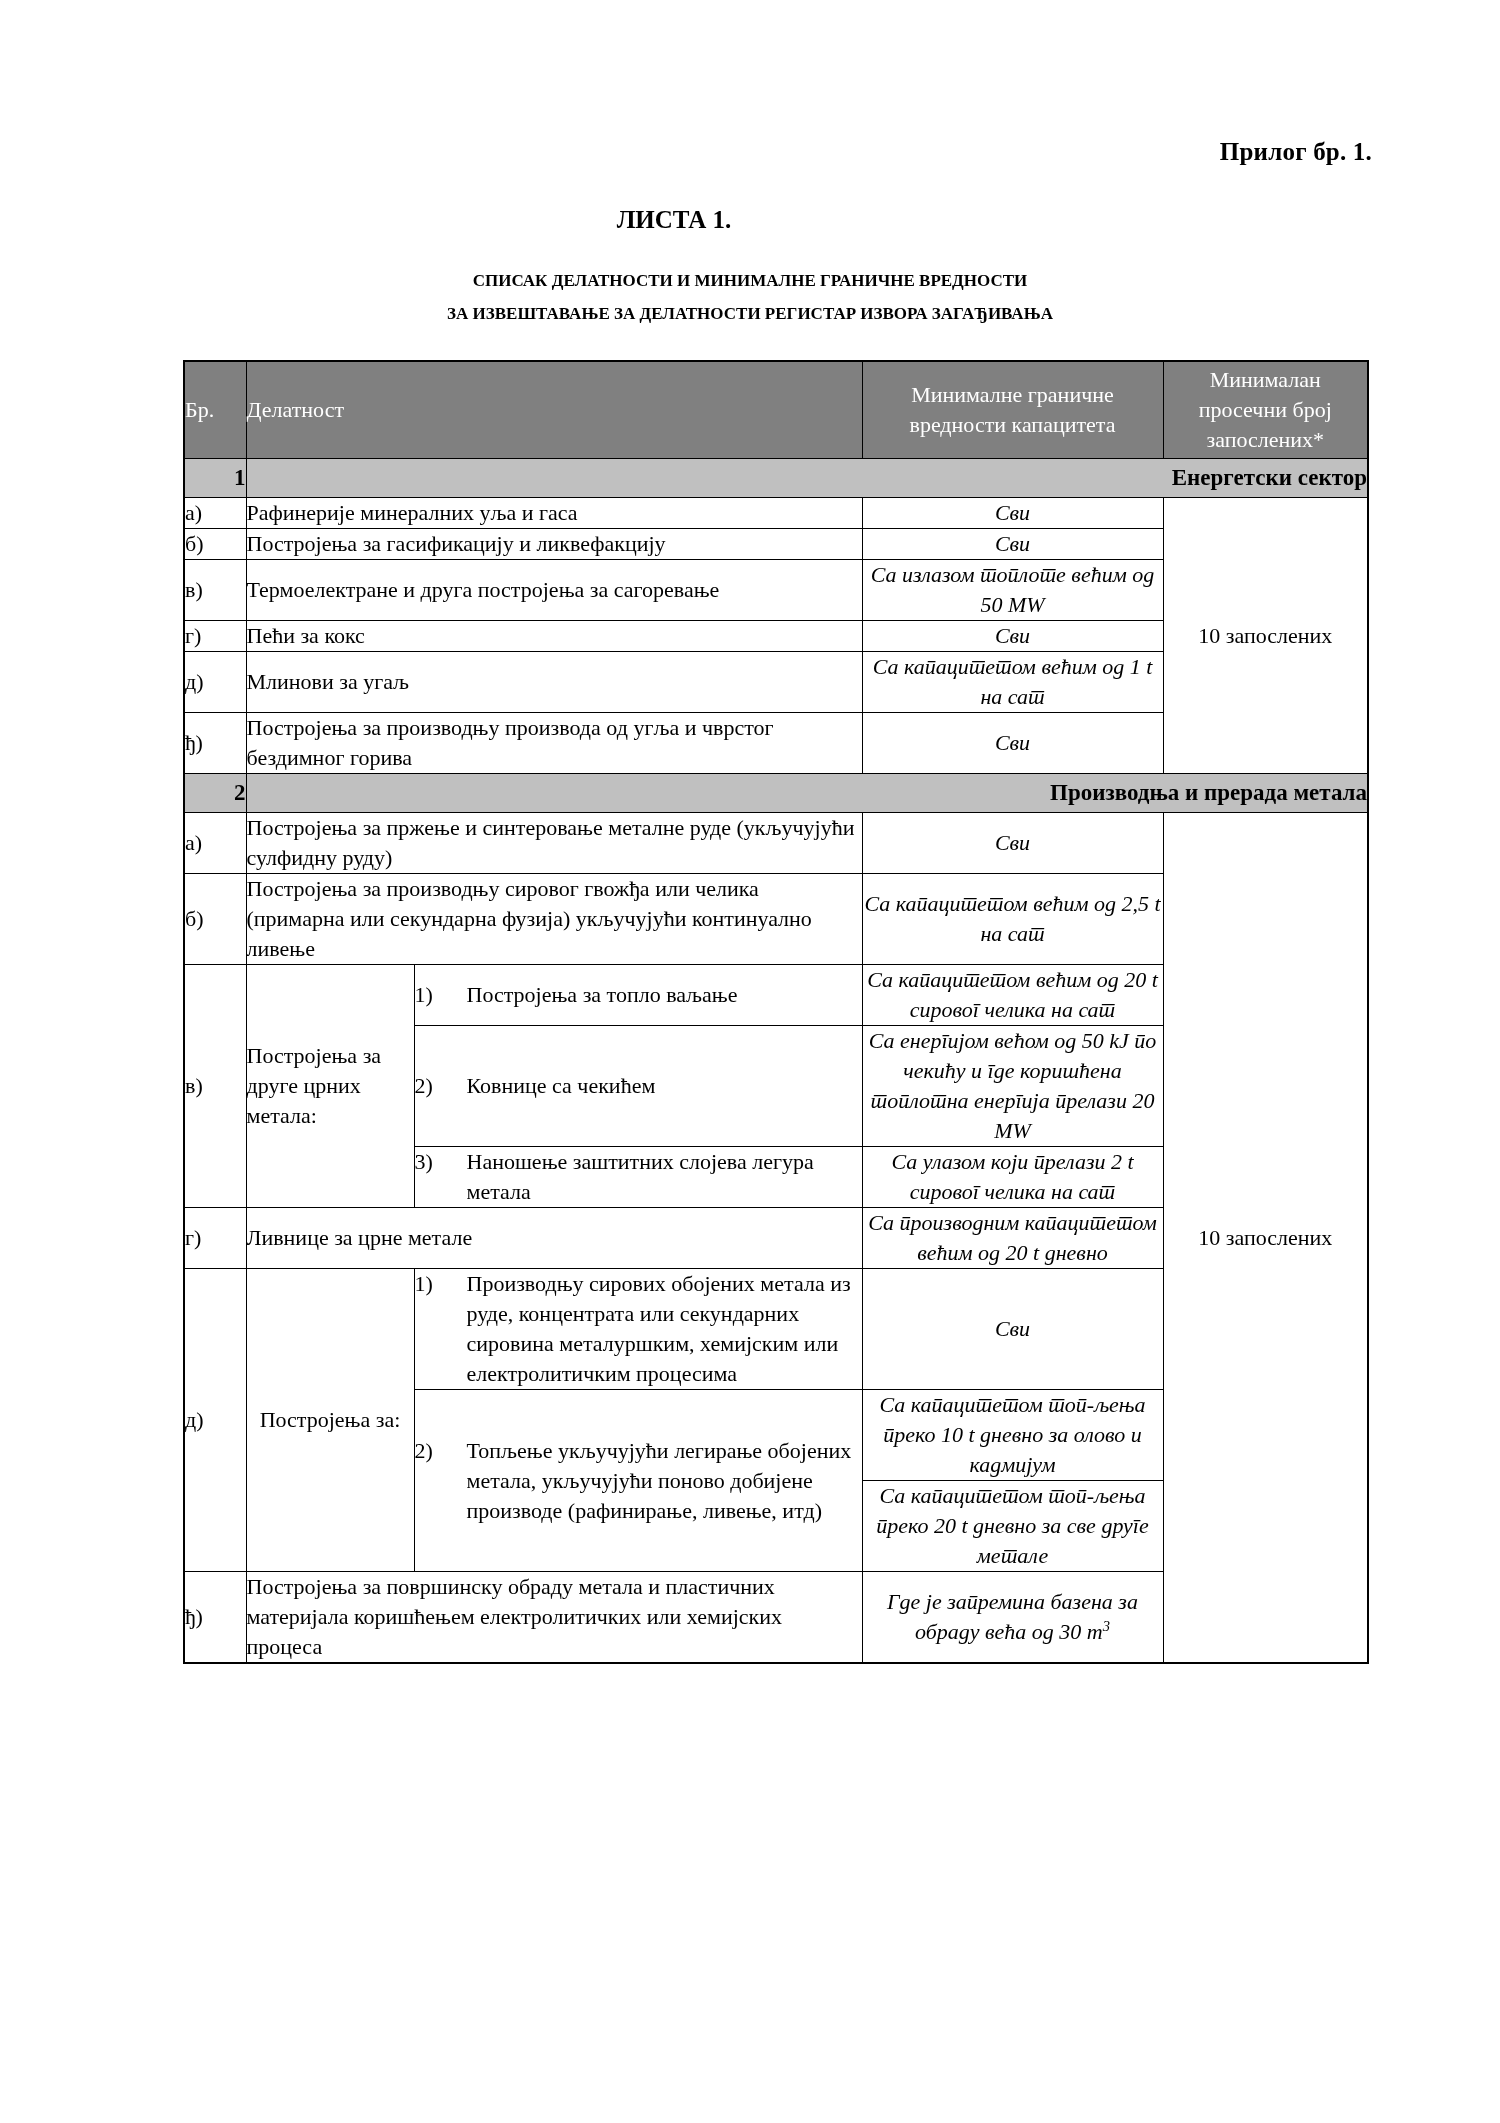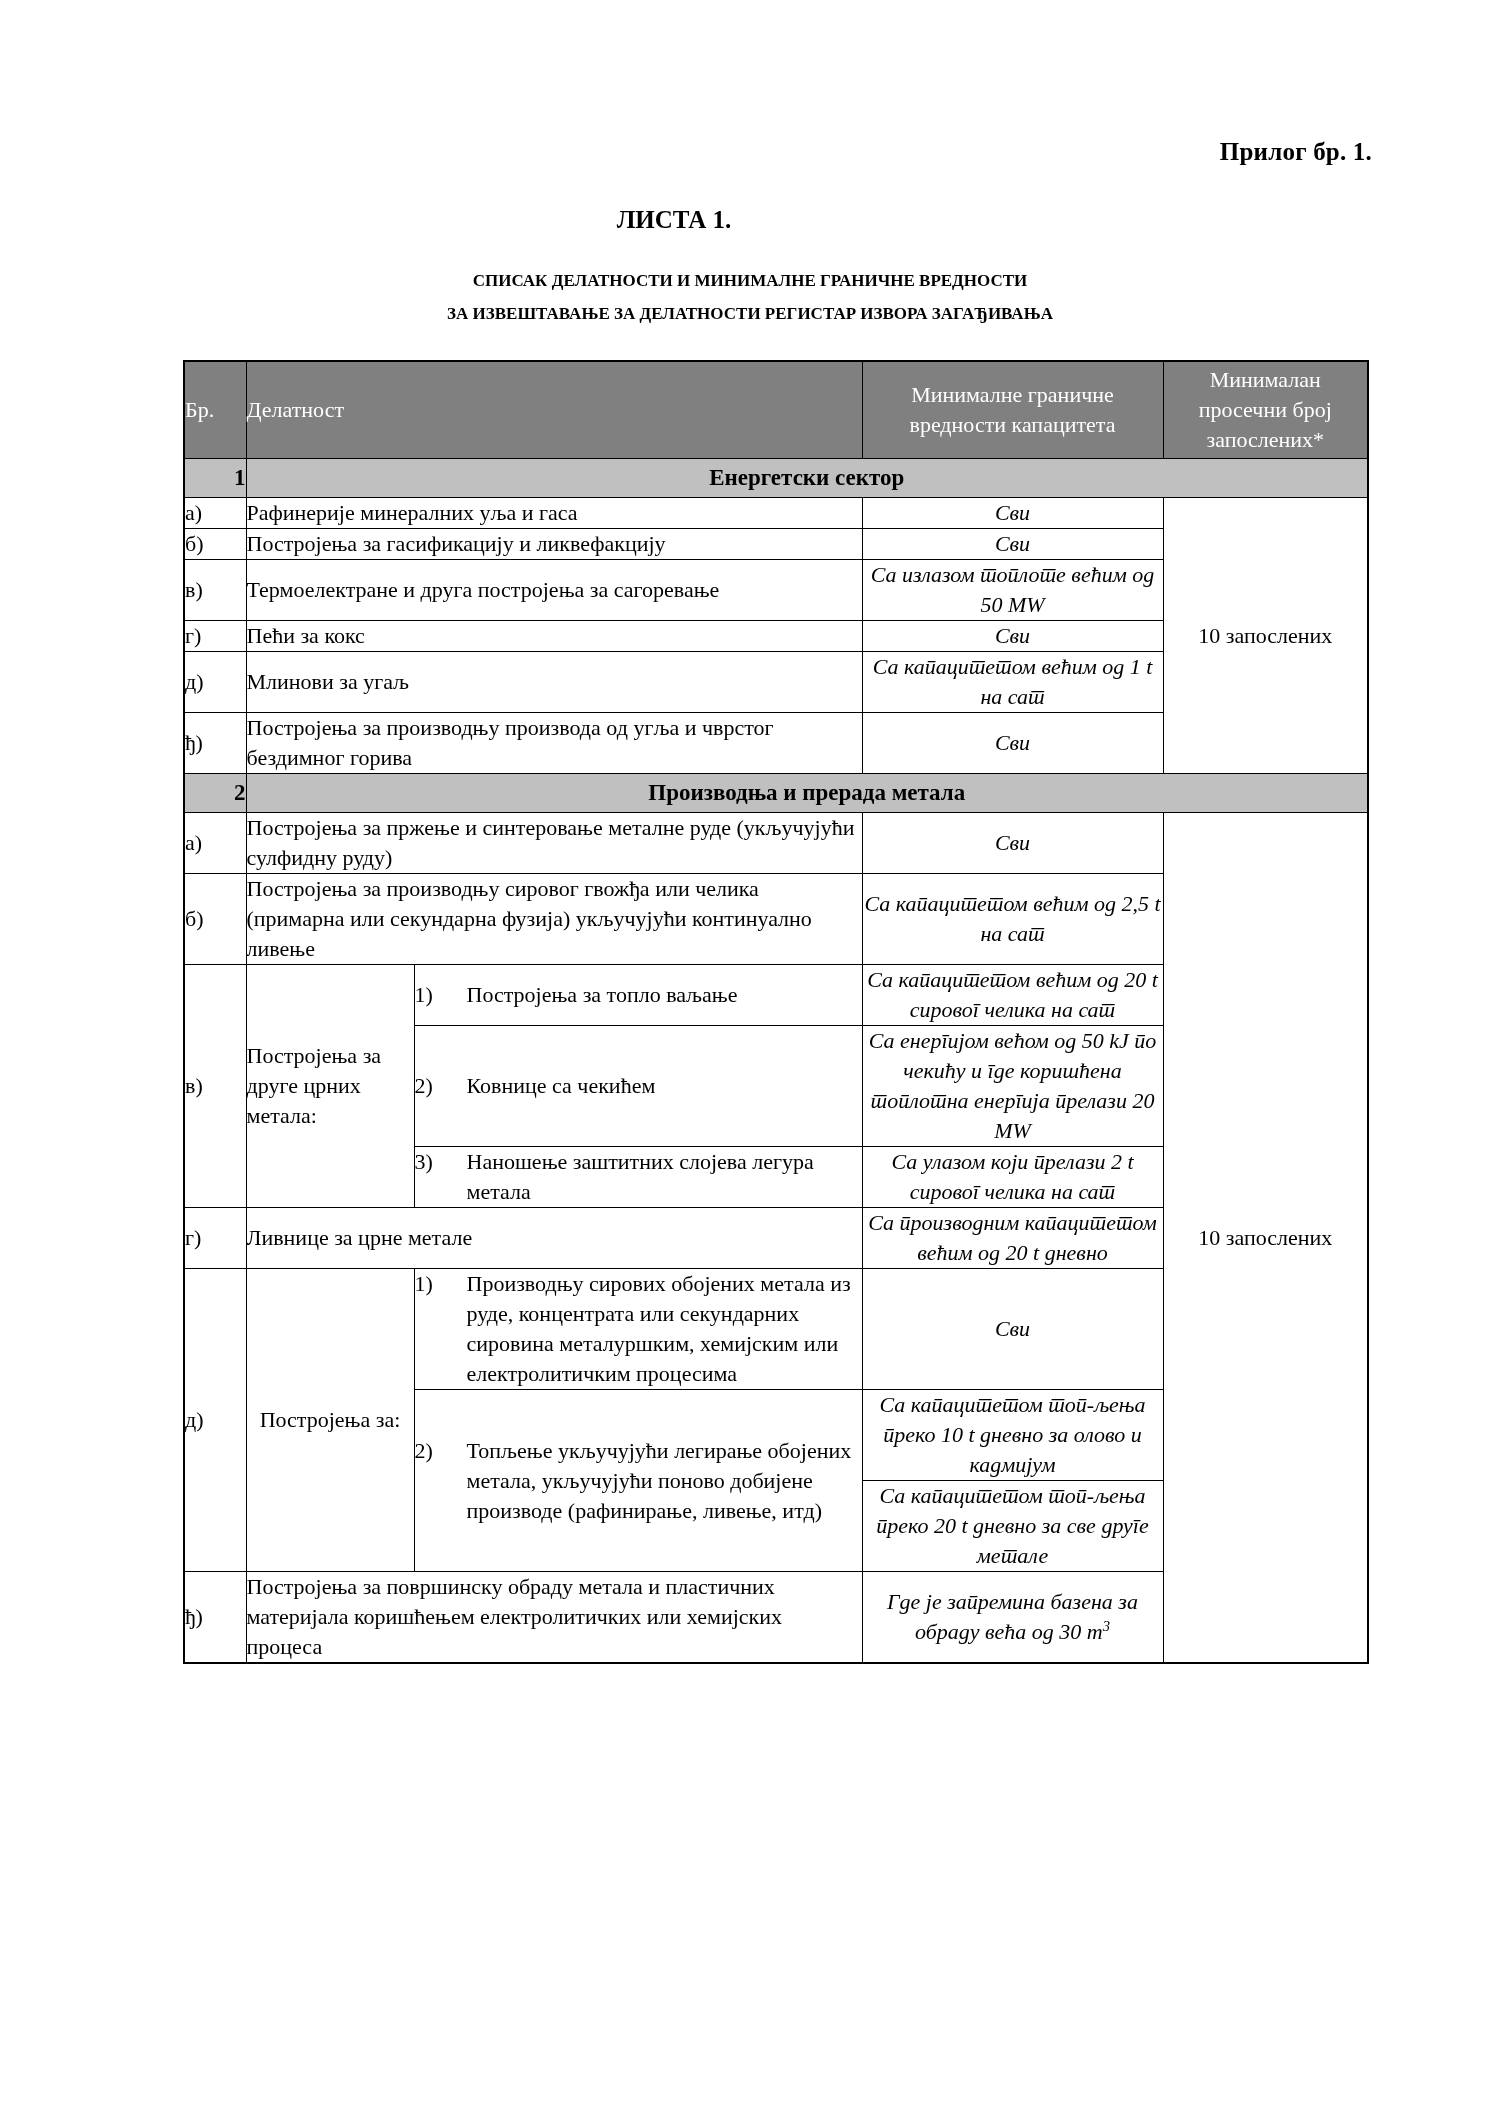--- a/index.html
+++ b/index.html
@@ -100,21 +100,21 @@
   td.h-emp    { text-align: center; padding: 6px 4px; line-height: 30px; }
 
   
   tr.section td {
     background: #c0c0c0;
     font-weight: bold;
     font-size: 23px;
     height: 38px;
   }
   td.sec-no  { text-align: right; padding: 2px 9px 2px 0; }
-  td.sec-nm  { text-align: center;  padding: 2px 0 2px 12px; }
+  td.sec-nm  { text-align: right;  padding: 2px 0 2px 12px; }
 
   
   td.num    { text-align: left;  padding: 4px 0 4px 8px;  font-size: 22px; }
   td.act    { text-align: left;  padding: 8px 10px 8px 12px; }
   td.cap    { text-align: center; padding: 8px 8px; font-style: italic; }
   td.emp    { text-align: center; padding: 6px 4px; }
   td.sublbl-left   { text-align: left;   padding: 10px 8px 10px 12px; }
   td.sublbl-center { text-align: center; padding: 10px 8px; }
   td.subitem {
     padding: 10px 10px 10px 12px;

